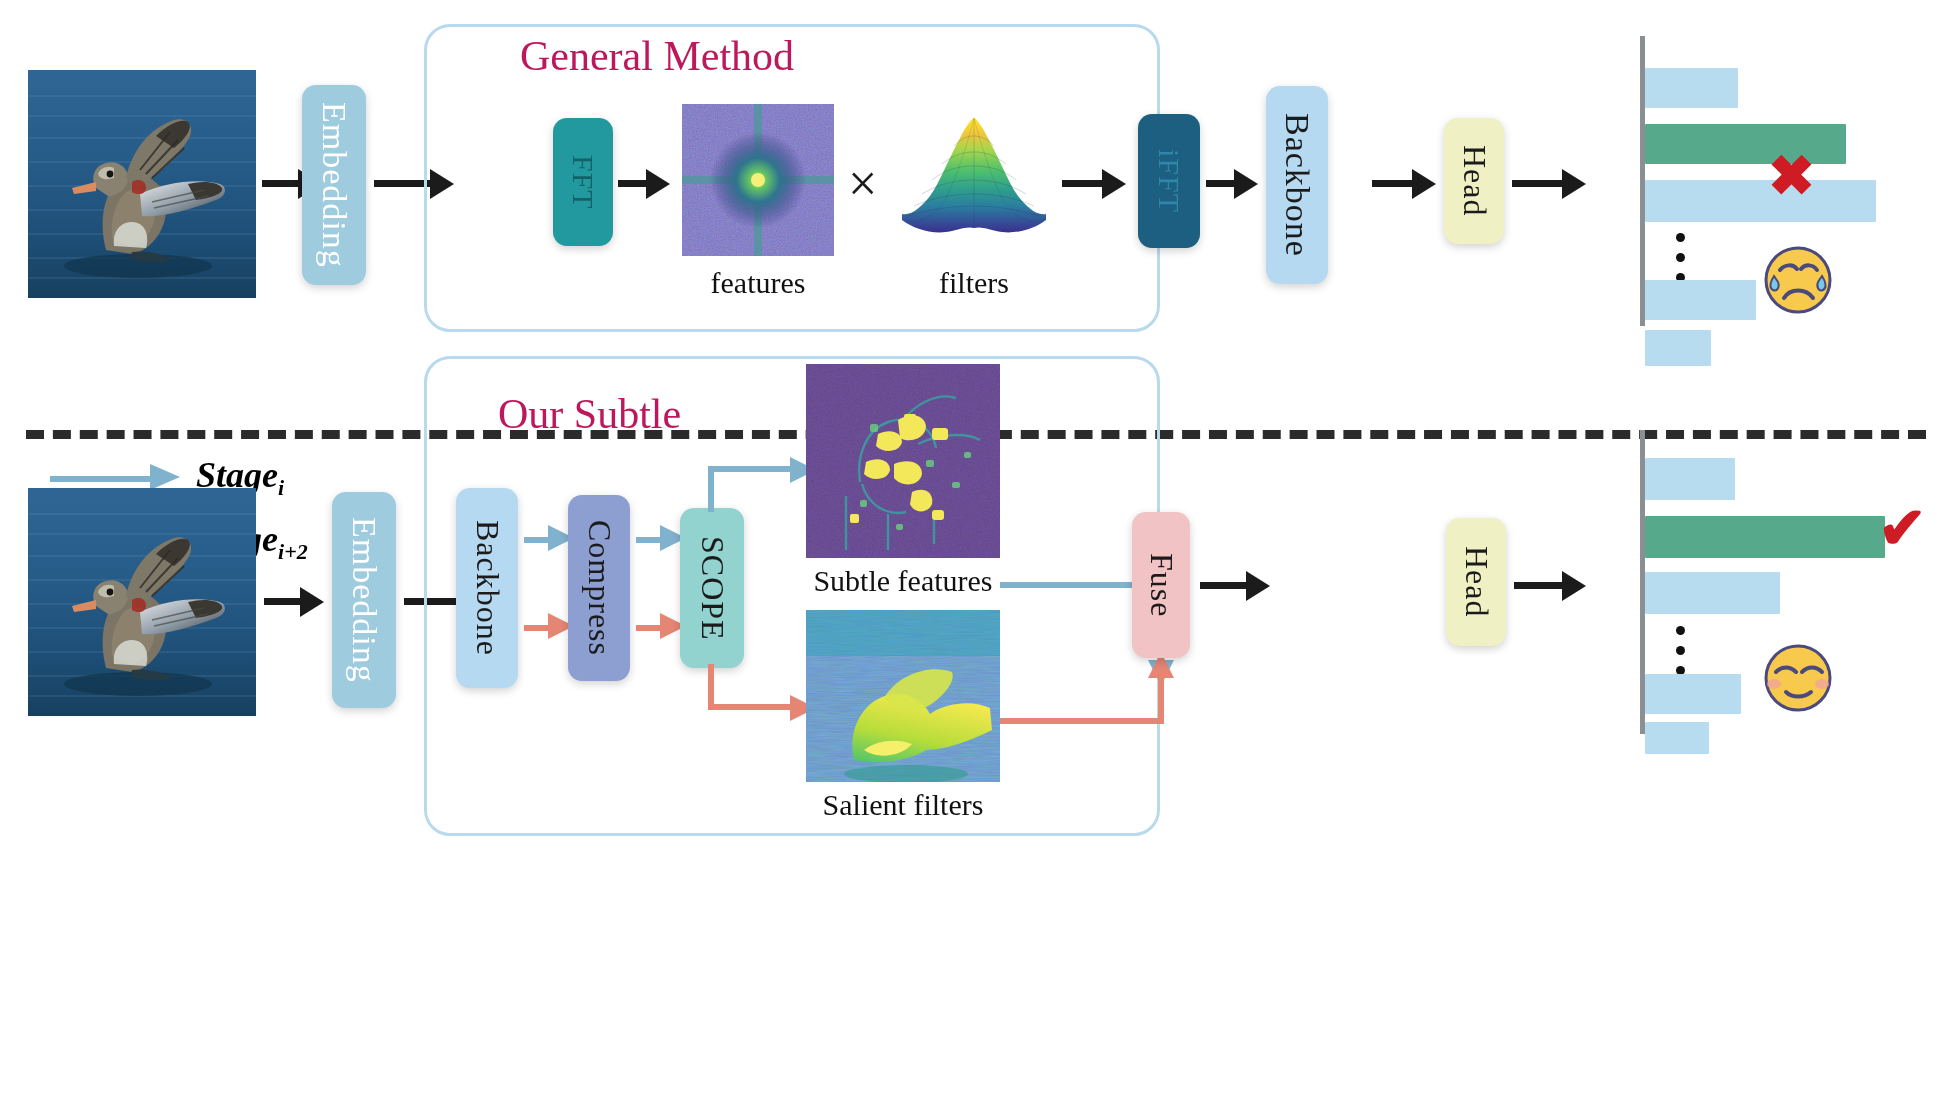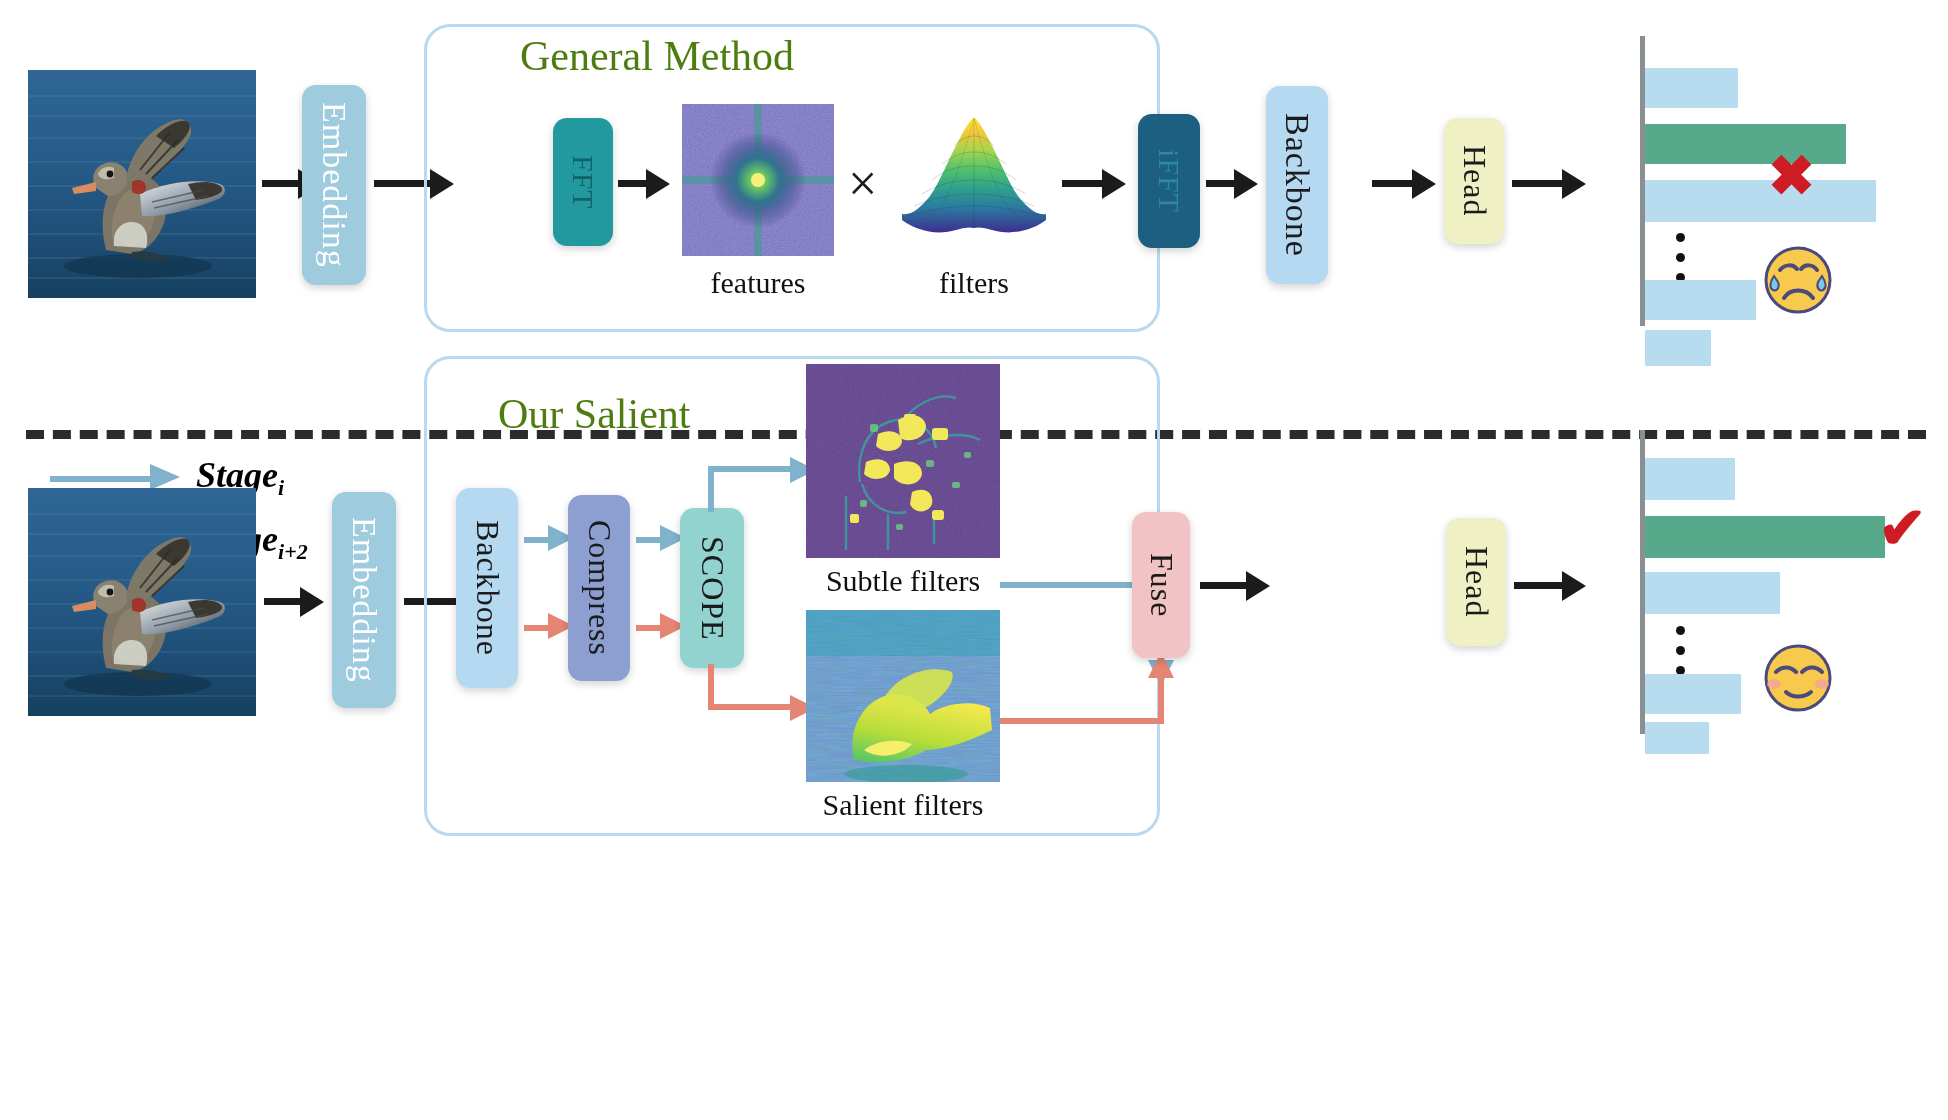--- a/index.html
+++ b/index.html
@@ -16,21 +16,21 @@
 
   
   .panel{position:absolute;border:3px solid #b9d9ee;border-radius:26px;background:transparent;}
 
   
   .photo{position:absolute;background:#17406b;overflow:hidden;}
   .caption{position:absolute;font-size:30px;color:#111;text-align:center;
            font-family:"Liberation Serif",serif;}
 
   
-  .title{position:absolute;color:#4d7c0f;font-size:42px;
+  .title{position:absolute;color:#be185d;font-size:42px;
          font-family:"Liberation Serif",serif;white-space:nowrap;}
 
   
   .arrow-line{position:absolute;background:#1b1b1b;height:7px;}
   .arrow-head{position:absolute;width:0;height:0;
               border-top:15px solid transparent;border-bottom:15px solid transparent;
               border-left:24px solid #1b1b1b;}
 
   
   .c-line{position:absolute;height:6px;}
@@ -327,21 +327,21 @@
   <span style="color:#ffffff;font-size:34px;">Embedding</span>
 </div>
 
 <div>
   <div class="arrow-line abs" style="left:404px;top:598px;width:58px;"></div>
   <div class="arrow-head abs" style="left:458px;top:587px;"></div>
 </div>
 
 <div class="panel" style="left:424px;top:356px;width:730px;height:474px;"></div>
 
-<div class="title" style="left:498px;top:390px;">Our Salient</div>
+<div class="title" style="left:498px;top:390px;">Our Subtle</div>
 
 <div class="blk" style="left:456px;top:488px;width:62px;height:200px;background:#b6d9f2;">
   <span style="color:#1b1b1b;font-size:32px;">Backbone</span>
 </div>
 
 <div>
   <div class="c-line abs" style="left:524px;top:537px;width:28px;background:#80b2cd;"></div>
   <div class="c-head-r abs" style="left:548px;top:525px;border-left:26px solid #80b2cd;"></div>
 </div>
 
@@ -415,21 +415,21 @@
     <g fill="#6ad07f" opacity=".8">
       <rect x="64" y="60" width="8" height="8" rx="2"></rect>
         <rect x="120" y="96" width="8" height="7" rx="2"></rect>
       <rect x="54" y="136" width="7" height="7" rx="2"></rect>
         <rect x="146" y="118" width="8" height="6" rx="2"></rect>
       <rect x="90" y="160" width="7" height="6" rx="2"></rect>
         <rect x="158" y="88" width="7" height="6" rx="2"></rect>
     </g>
   </svg>
 </div>
-<div class="caption" style="left:790px;top:564px;width:226px;">Subtle filters</div>
+<div class="caption" style="left:790px;top:564px;width:226px;">Subtle features</div>
 
 <div class="photo" style="left:806px;top:610px;width:194px;height:172px;">
   <svg width="194" height="172" viewBox="0 0 194 172">
     <defs>
       <filter id="nz3">
           <feTurbulence type="fractalNoise" baseFrequency="0.04 1.4" numOctaves="2" result="t"></feTurbulence>
         <feColorMatrix in="t" type="matrix" values="0.10 0 0 0 0.14  0 0.22 0 0 0.28  0 0 0.40 0 0.44  0 0 0 0 1"></feColorMatrix>
         </filter>
       <linearGradient id="sal" x1="0" y1="1" x2="0.4" y2="0">
         <stop offset="0%" stop-color="#4dc36e"></stop>

